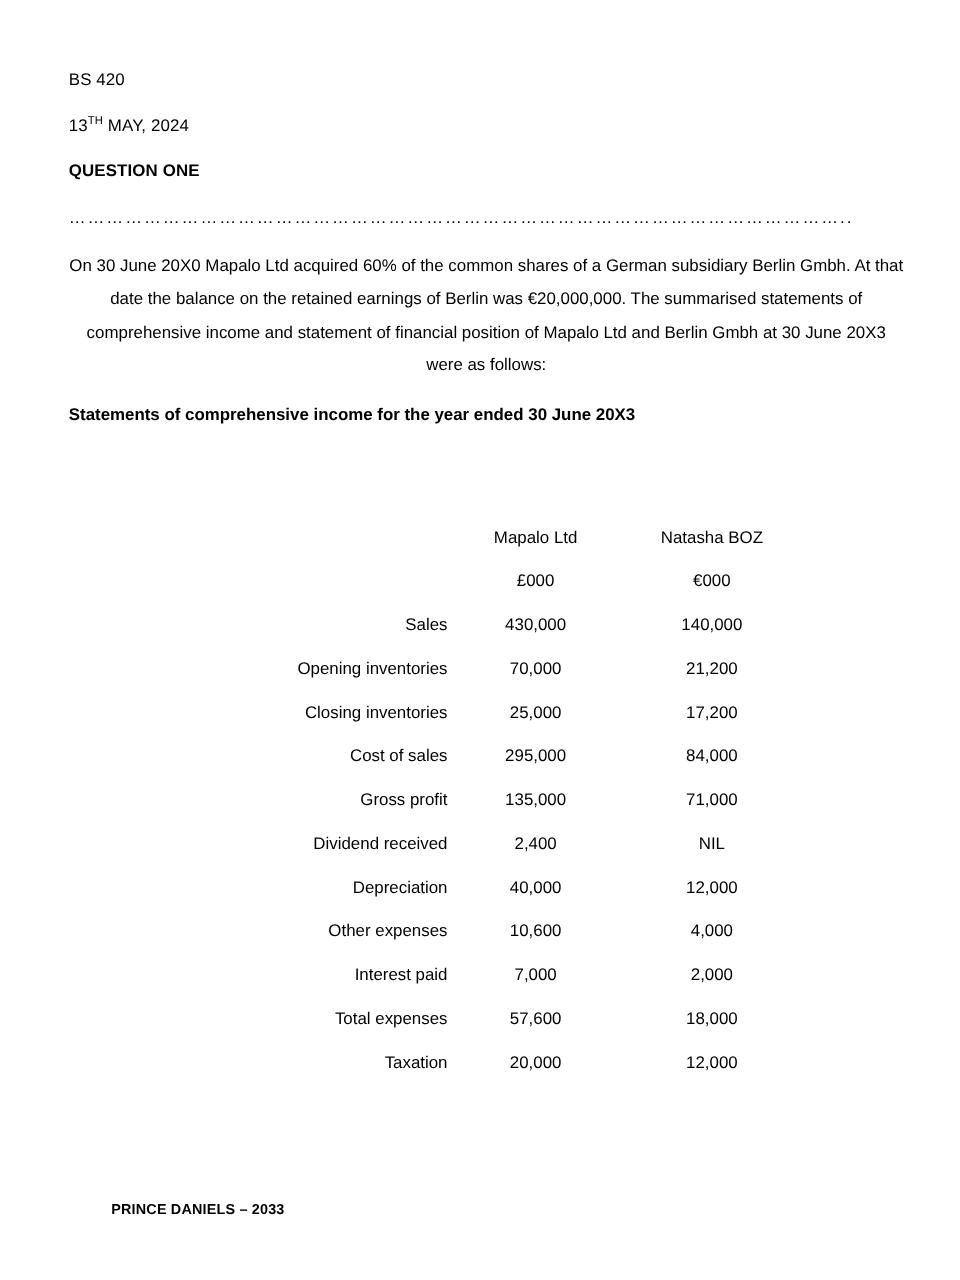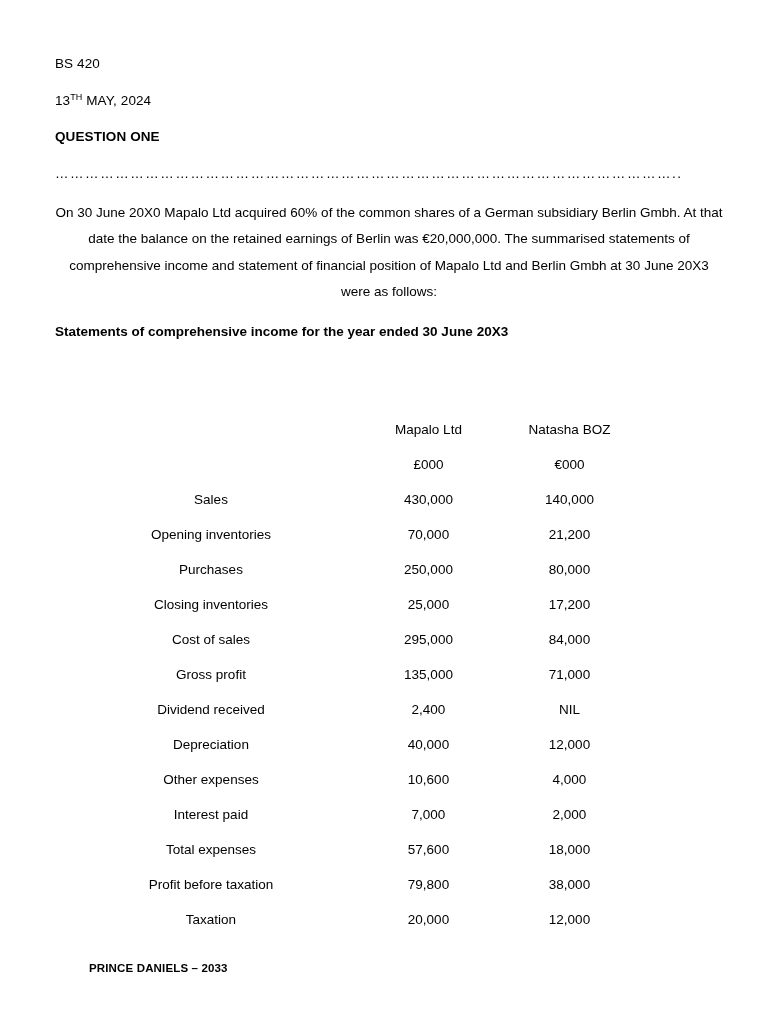--- a/index.html
+++ b/index.html
@@ -89,21 +89,21 @@
   table.fin td {
     font-size: 13.5px;
     line-height: 1;
     padding: 0;
     height: 35px;
     vertical-align: middle;
     border: none;
   }
   td.label {
     width: 294px;
-    text-align: center;
+    text-align: right;
   }
   td.num {
     width: 141px;
     text-align: center;
   }
   tr.header-row td {
     height: 35px;
   }
   tr.unit-row td {
     height: 35px;
@@ -159,25 +159,20 @@
           <td class="label">Sales</td>
           <td class="num">430,000</td>
           <td class="num">140,000</td>
         </tr>
         <tr>
           <td class="label">Opening inventories</td>
           <td class="num">70,000</td>
           <td class="num">21,200</td>
         </tr>
         <tr>
-          <td class="label">Purchases</td>
-          <td class="num">250,000</td>
-          <td class="num">80,000</td>
-        </tr>
-        <tr>
           <td class="label">Closing inventories</td>
           <td class="num">25,000</td>
           <td class="num">17,200</td>
         </tr>
         <tr>
           <td class="label">Cost of sales</td>
           <td class="num">295,000</td>
           <td class="num">84,000</td>
         </tr>
         <tr>
@@ -204,25 +199,20 @@
           <td class="label">Interest paid</td>
           <td class="num">7,000</td>
           <td class="num">2,000</td>
         </tr>
         <tr>
           <td class="label">Total expenses</td>
           <td class="num">57,600</td>
           <td class="num">18,000</td>
         </tr>
         <tr>
-          <td class="label">Profit before taxation</td>
-          <td class="num">79,800</td>
-          <td class="num">38,000</td>
-        </tr>
-        <tr>
           <td class="label">Taxation</td>
           <td class="num">20,000</td>
           <td class="num">12,000</td>
         </tr>
       </tbody>
     </table>
   </div>
 
   <div class="footer">PRINCE DANIELS – 2033</div>
 

